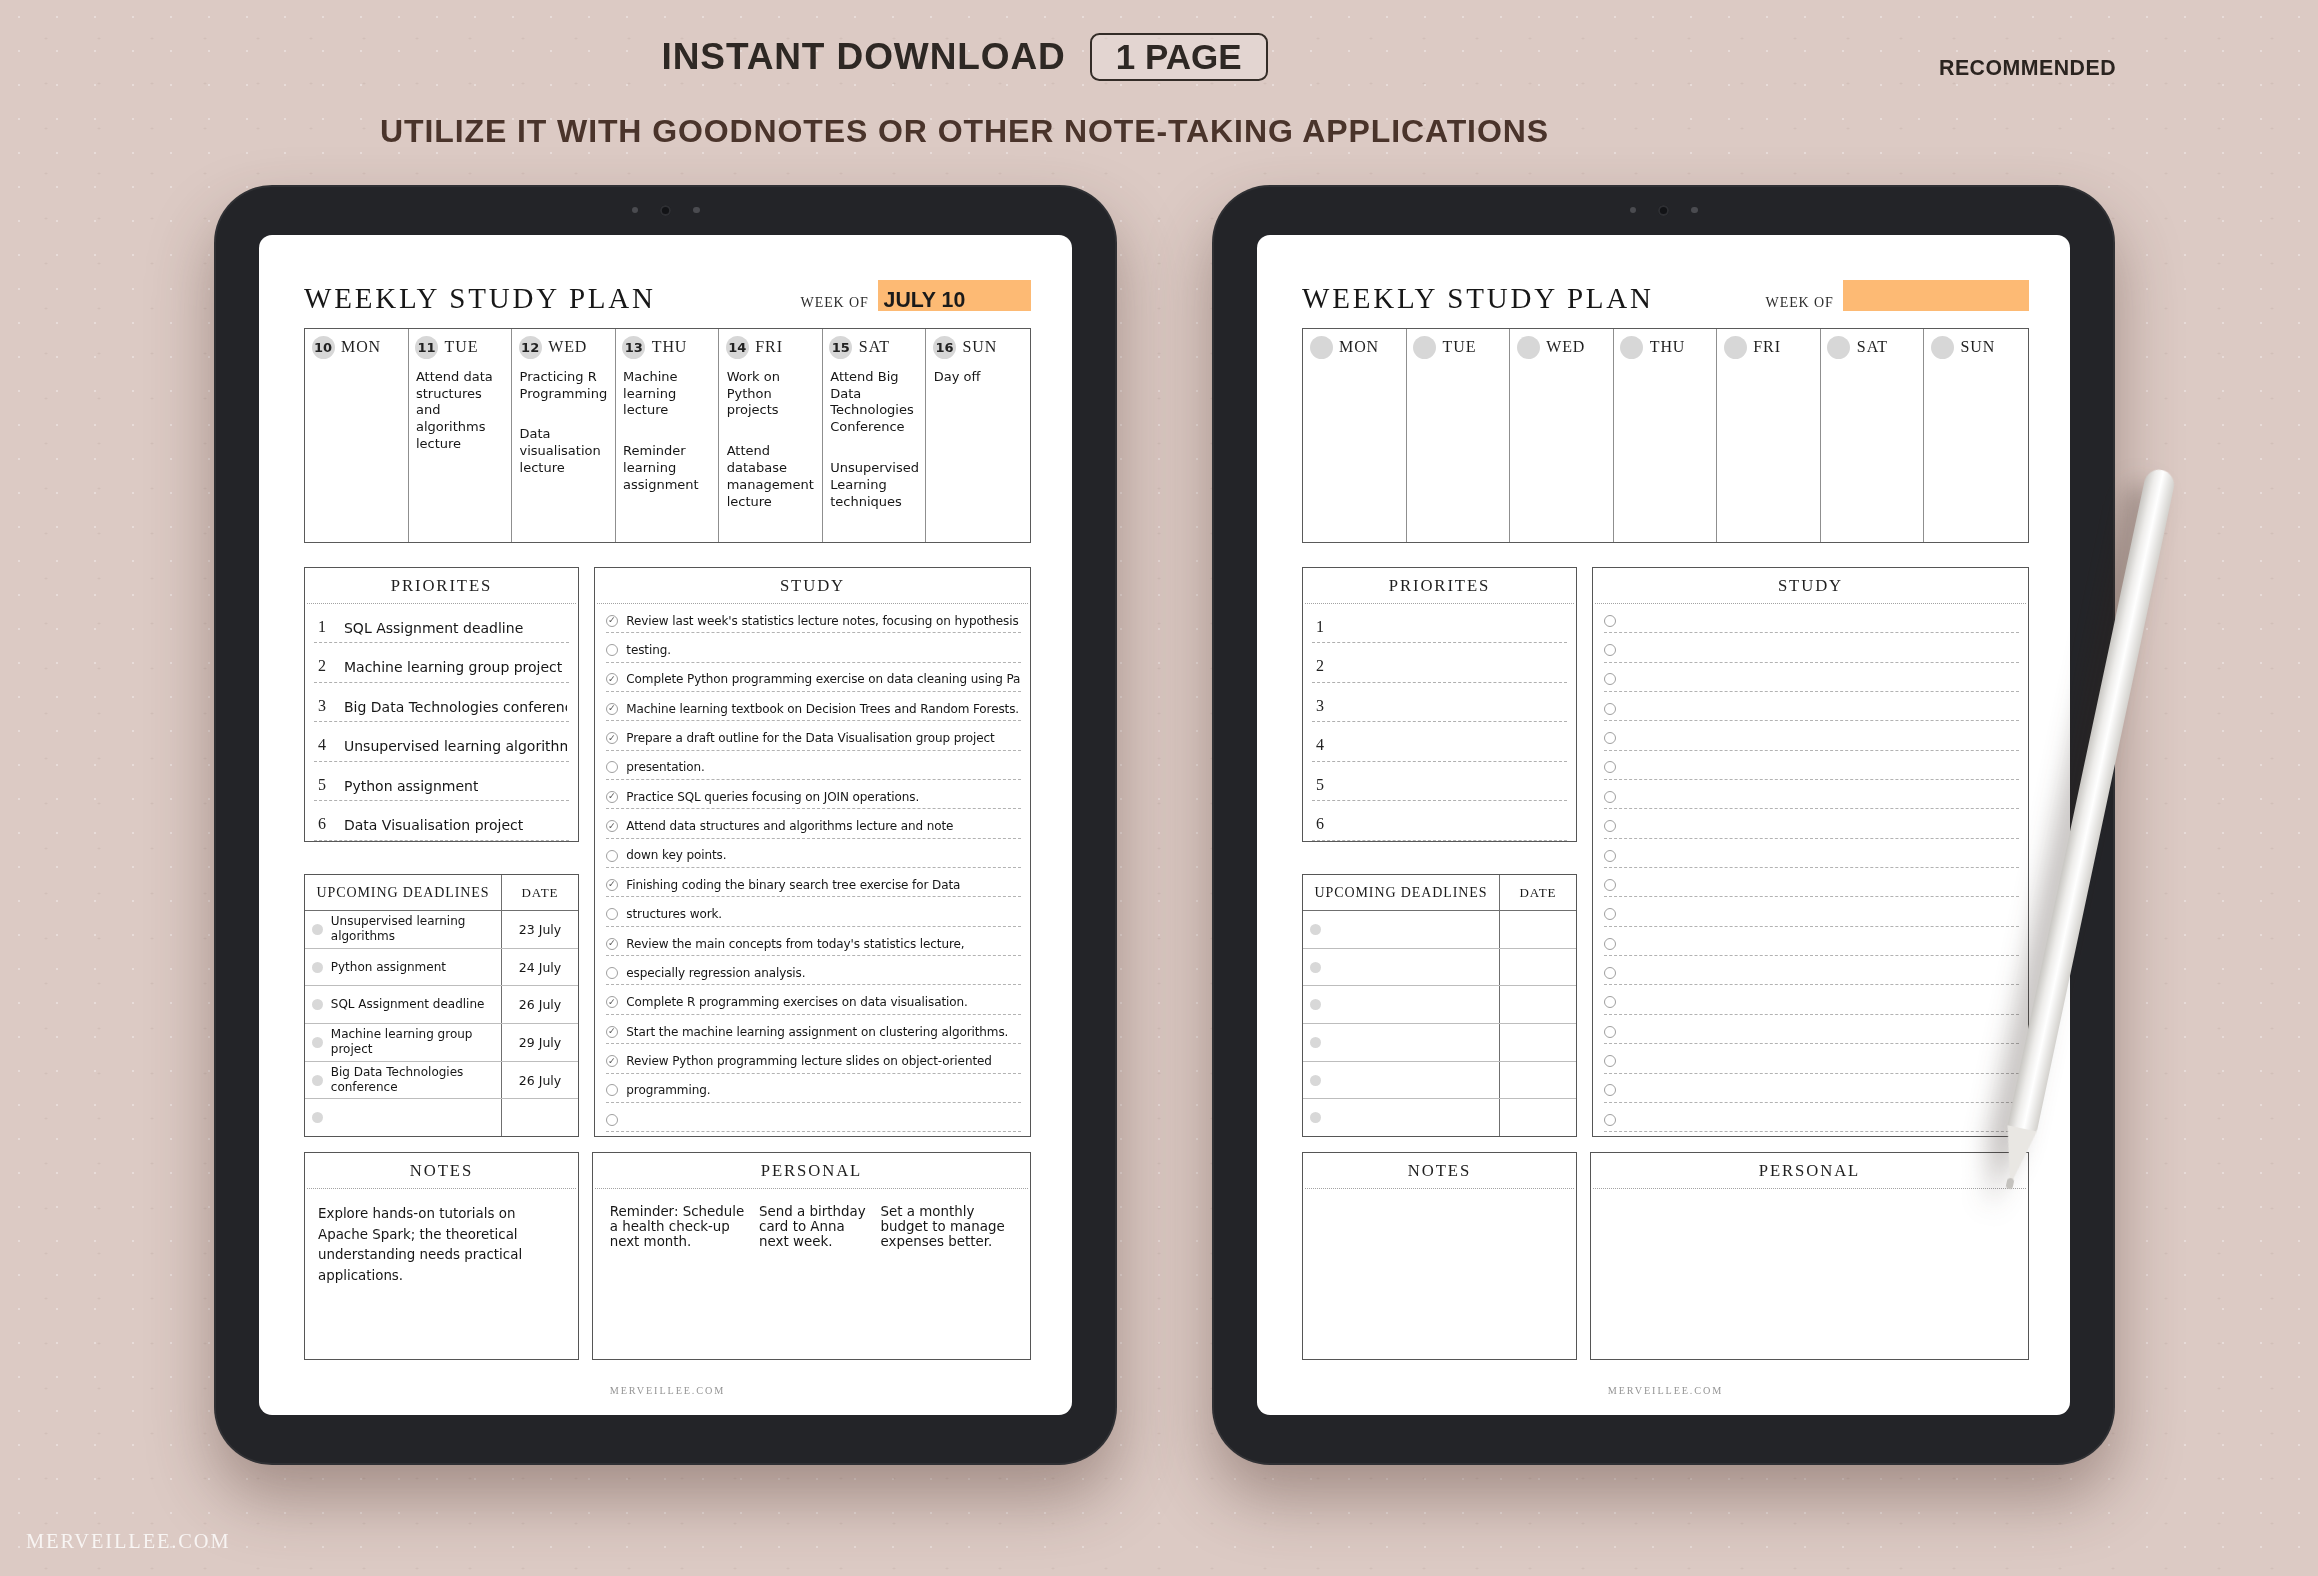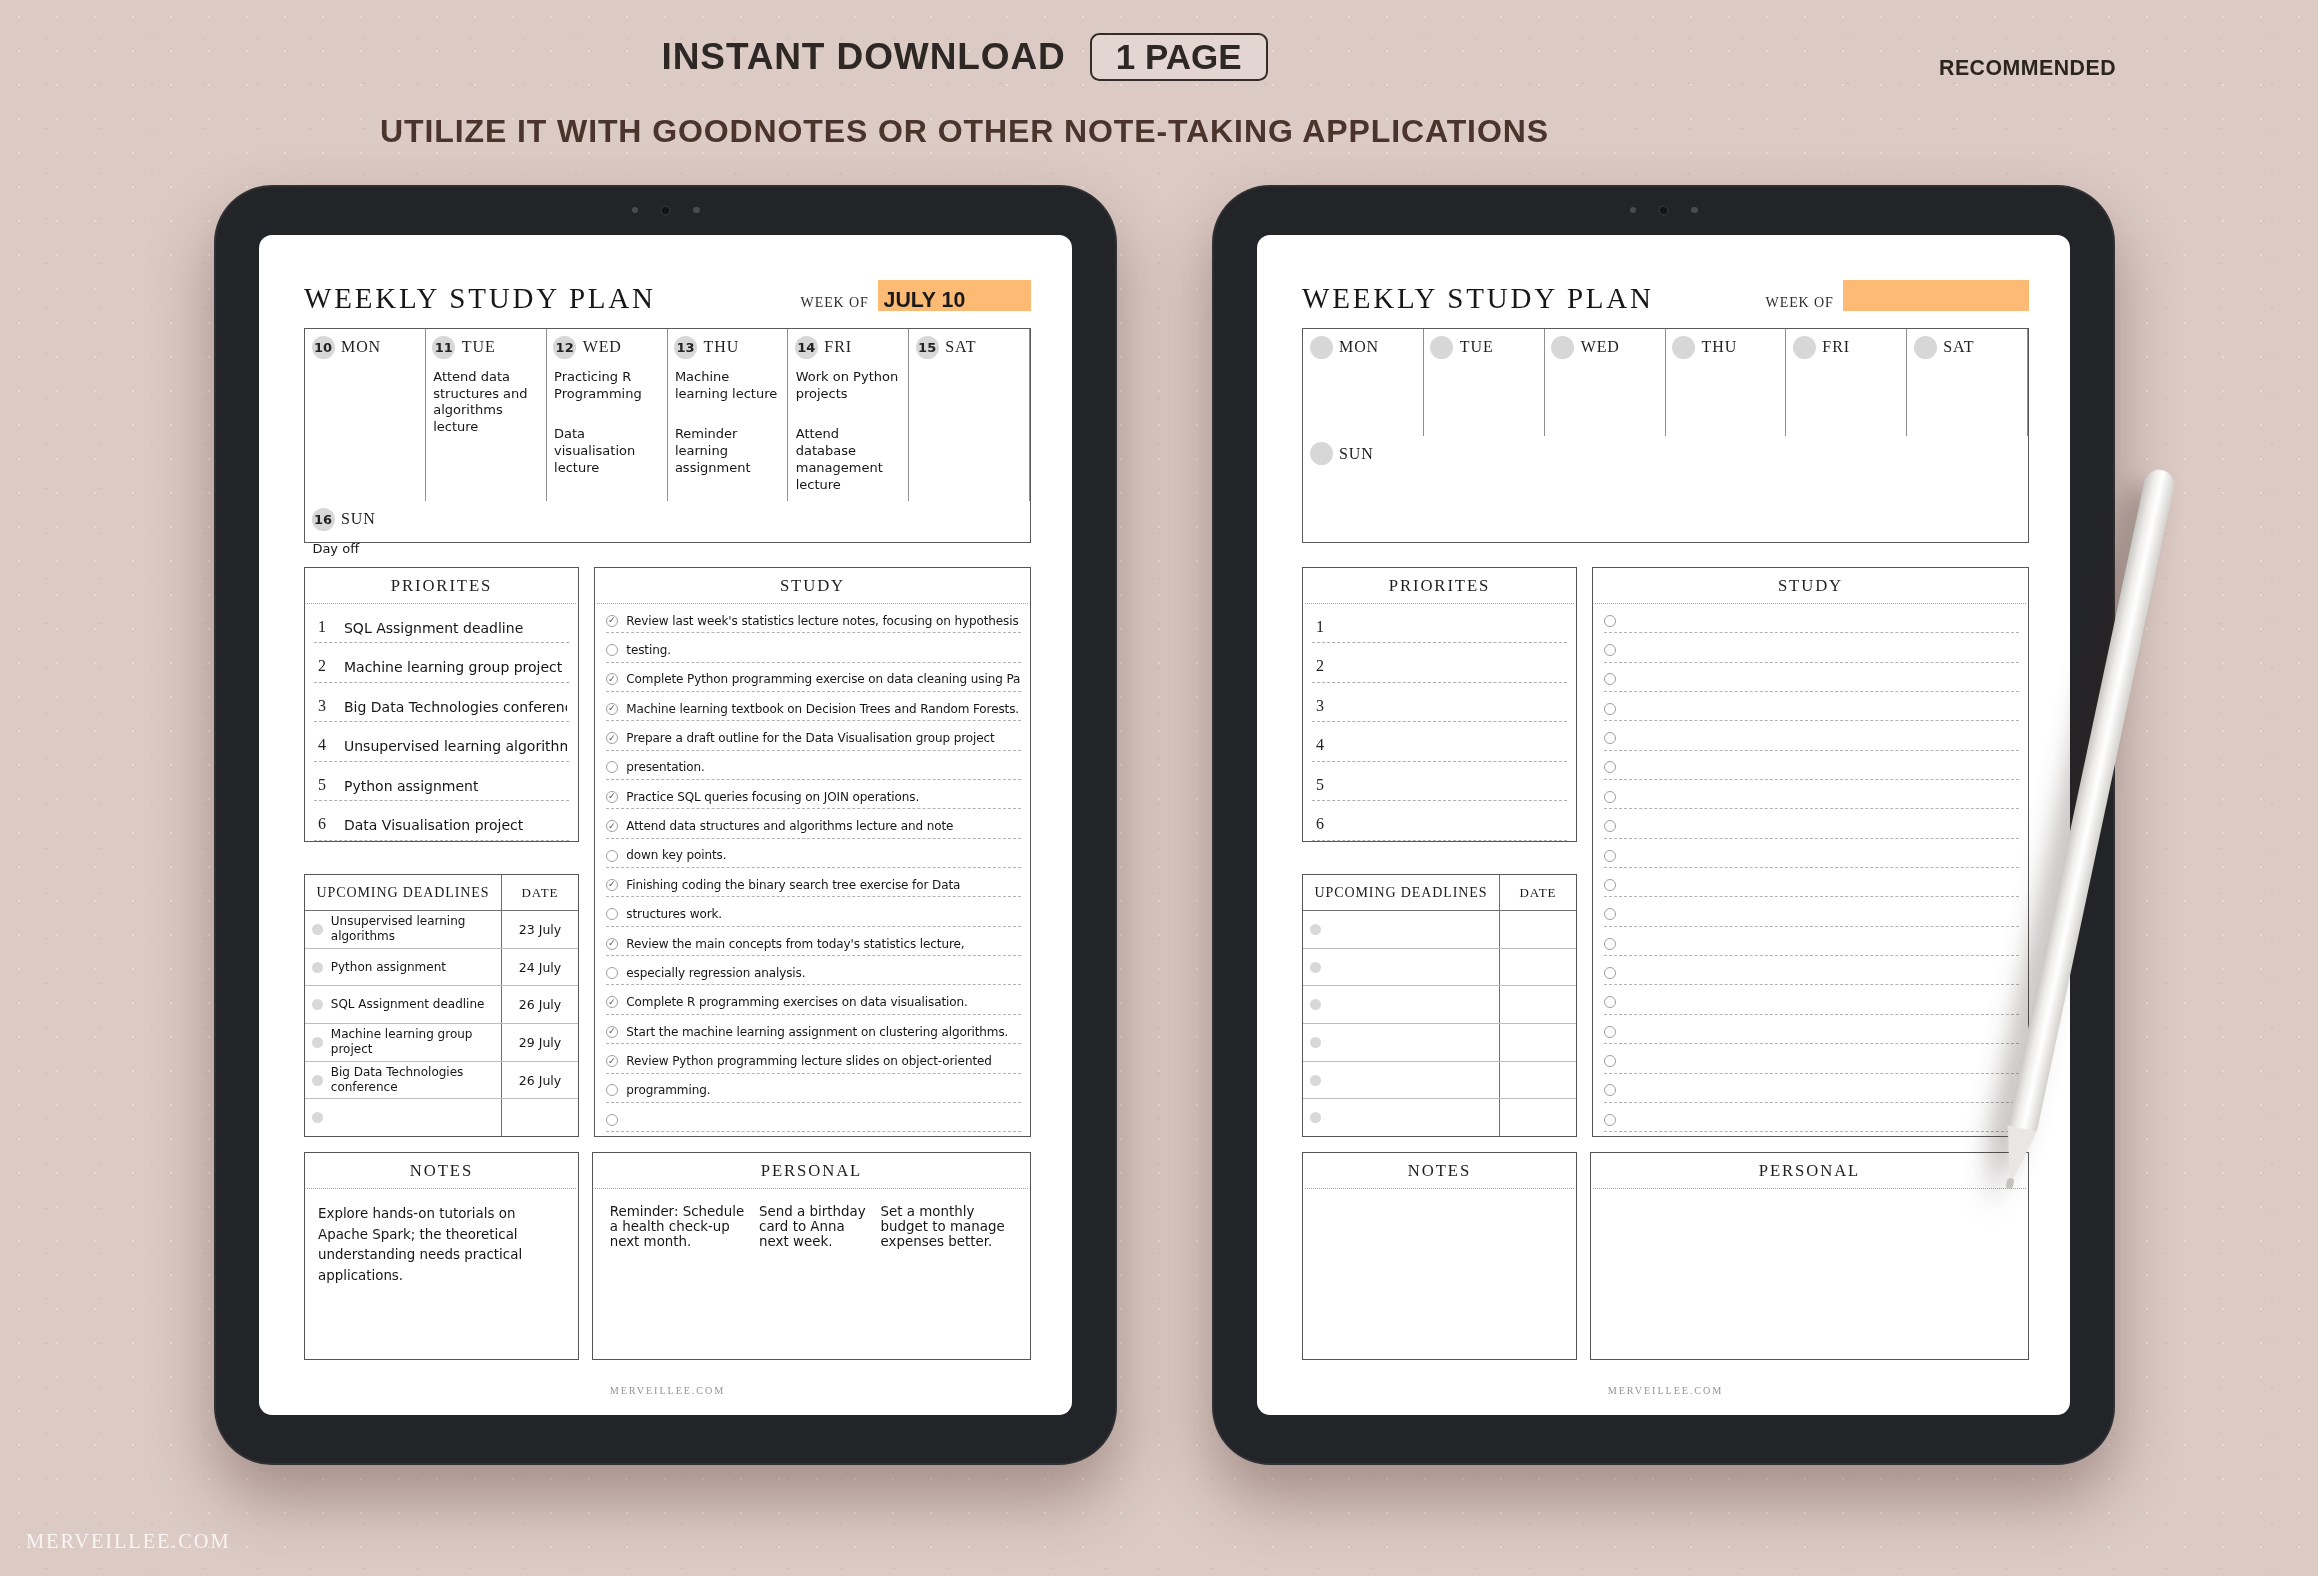--- a/index.html
+++ b/index.html
@@ -40,21 +40,21 @@
   .hand { font-family:"DejaVu Sans", sans-serif; color:#161616; }
 
   .p-titlerow { height:43px; margin-bottom:13px; display:flex; align-items:flex-end; justify-content:space-between;gap:17px; }
   .p-title { font-family:"Liberation Serif", serif; font-size:29px; letter-spacing:2.8px; color:#171717; }
   .weekof { display:flex; align-items:flex-end; gap:9.3px; padding-bottom:3.7px; }
   .weekof-label { font-family:"Liberation Serif", serif; font-size:14px; letter-spacing:0.9px; color:#2c2c2c; }
   .weekof-field { width:153px; height:31px; background:#fdba74; position:relative; }
   .planner.blank .weekof-field { width:186px; }
   .weekof-value { position:absolute; left:5.6px; bottom:-1.9px; font-size:21.3px; font-weight:bold; white-space:nowrap; font-family:"Liberation Sans", sans-serif; }
 
-  .week { height:215px; margin-bottom:24px; border:1.9px solid #5a5a5a; display:grid; grid-template-columns:repeat(6,1fr); box-sizing:border-box; }
+  .week { height:215px; margin-bottom:24px; border:1.9px solid #5a5a5a; display:grid; grid-template-columns:repeat(7,1fr); box-sizing:border-box; }
   .day { border-right:0.9px solid #8f8f8f; display:flex; flex-direction:column; min-width:0; }
   .day:last-child { border-right:none; }
   .day-head { display:flex; align-items:center; gap:6.5px; padding:6.5px 5.6px 2.8px 6.5px; }
   .day-circle { width:23px; height:23px; border-radius:50%; background:#d7d7d7; flex:0 0 auto; position:relative; }
   .dnum { position:absolute; inset:0; display:flex; align-items:center; justify-content:center; font-size:13px; font-weight:bold; color:#222; }
   .day-name { font-family:"Liberation Serif", serif; font-size:16px; letter-spacing:0.9px; color:#1f1f1f; }
   .day-body { flex:1; padding:7.4px 5.6px 7.4px 7.4px; display:flex; flex-direction:column; gap:24px; min-width:0; }
   .entry { font-size:13px; line-height:1.3; overflow-wrap:break-word; }
 
   .mid { display:flex; gap:15px; height:570px; margin-bottom:15px; }
@@ -192,20 +192,24 @@
                 <div class="entry hand">Attend database management lecture</div>
               </div>
             </div>
             <div class="day">
               <div class="day-head">
                 <span class="day-circle">
                   <span class="dnum hand">15</span>
                 </span>
                 <span class="day-name">SAT</span>
               </div>
+              <div class="day-body">
+                <div class="entry hand">Attend Big Data Technologies Conference</div>
+                <div class="entry hand">Unsupervised Learning techniques</div>
+              </div>
             </div>
             <div class="day">
               <div class="day-head">
                 <span class="day-circle">
                   <span class="dnum hand">16</span>
                 </span>
                 <span class="day-name">SUN</span>
               </div>
               <div class="day-body">
                 <div class="entry hand">Day off</div>

